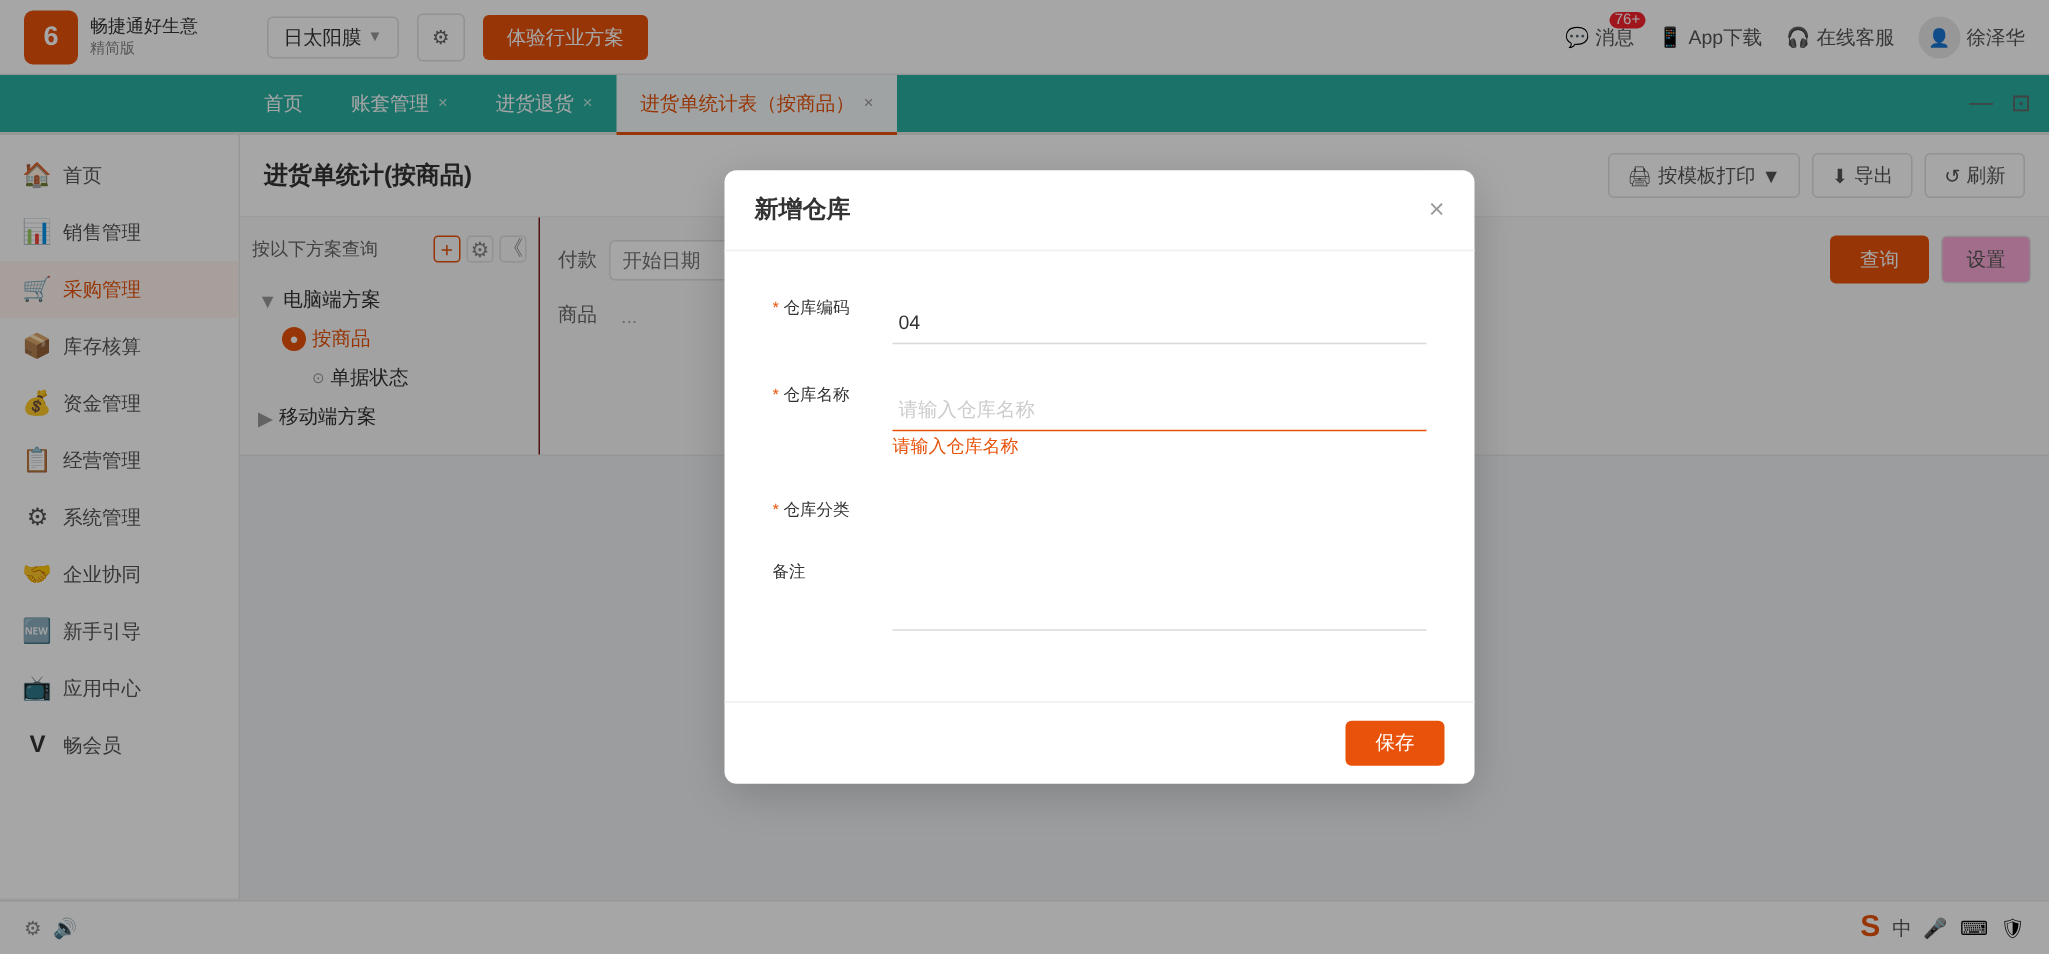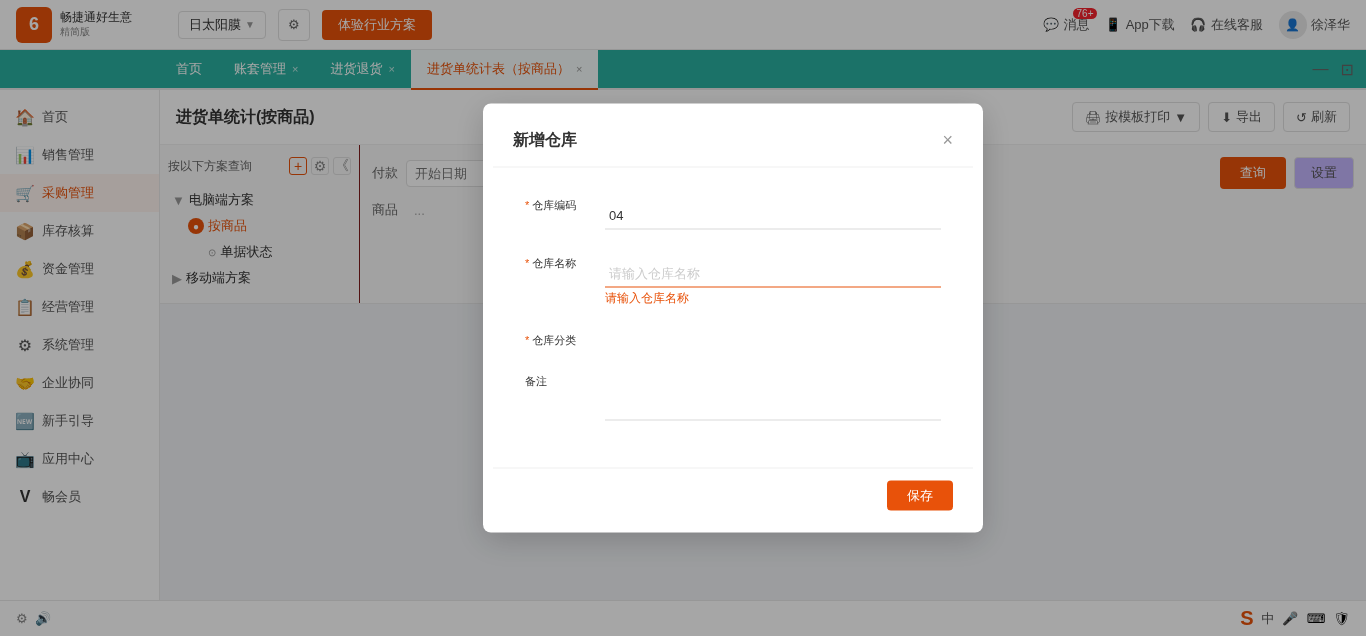--- a/index.html
+++ b/index.html
@@ -101,21 +101,21 @@
     .action-btn {
       display: flex; align-items: center; gap: 4px;
       border: 1px solid #e0e0e0; background: #fff; border-radius: 4px;
       padding: 5px 12px; cursor: pointer; color: #555; font-size: 13px;
     }
     .query-btn {
       background: #e8520a; color: white; border: none; border-radius: 4px;
       padding: 6px 20px; cursor: pointer; font-size: 13px;
     }
     .settings-btn {
-      background: #c4b5fd; color: #555; border: 1px solid #e0e0e0; border-radius: 4px;
+      background: #f9a8d4; color: #555; border: 1px solid #e0e0e0; border-radius: 4px;
       padding: 6px 16px; cursor: pointer; font-size: 13px;
     }
 
     
     .filter-area {
       display: flex; background: #f9f9f9; border-bottom: 1px solid #e8e8e8;
       min-height: 120px;
     }
     .filter-left {
       width: 200px; border-right: 1px solid #7f1d1d; padding: 8px;
@@ -147,21 +147,21 @@
     
     .overlay {
       position: fixed; top: 0; left: 0; width: 100%; height: 100%;
       background: rgba(0,0,0,0.35); z-index: 100;
     }
 
     
     .modal {
       position: fixed; top: 50%; left: 50%; transform: translate(-40%, -50%);
       background: #fff; border-radius: 8px; box-shadow: 0 8px 32px rgba(0,0,0,0.18);
-      width: 500px; z-index: 200; padding: 10px;
+      width: 500px; z-index: 200; padding: 0;
     }
     .modal-header {
       display: flex; align-items: center; justify-content: space-between;
       padding: 16px 20px; border-bottom: 1px solid #f0f0f0;
     }
     .modal-title { font-size: 16px; font-weight: bold; color: #333; }
     .modal-close { cursor: pointer; color: #999; font-size: 18px; }
     .modal-body { padding: 24px 32px; }
     .form-row {
       display: flex; align-items: flex-start; margin-bottom: 20px; position: relative;

